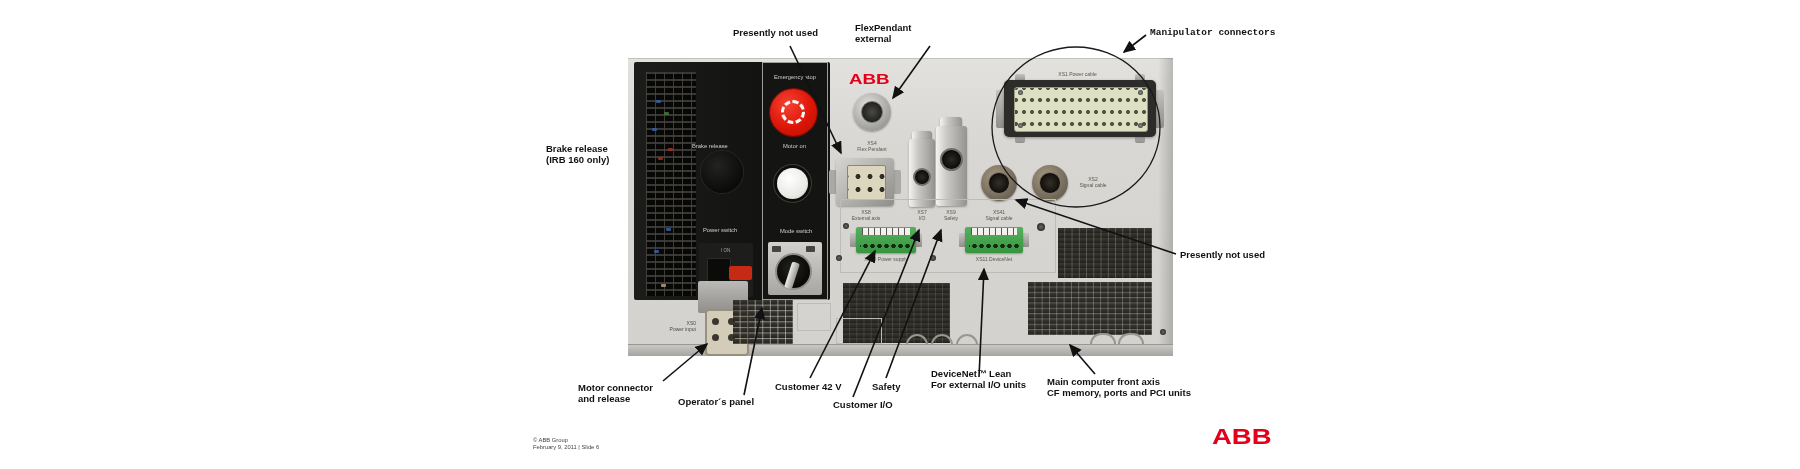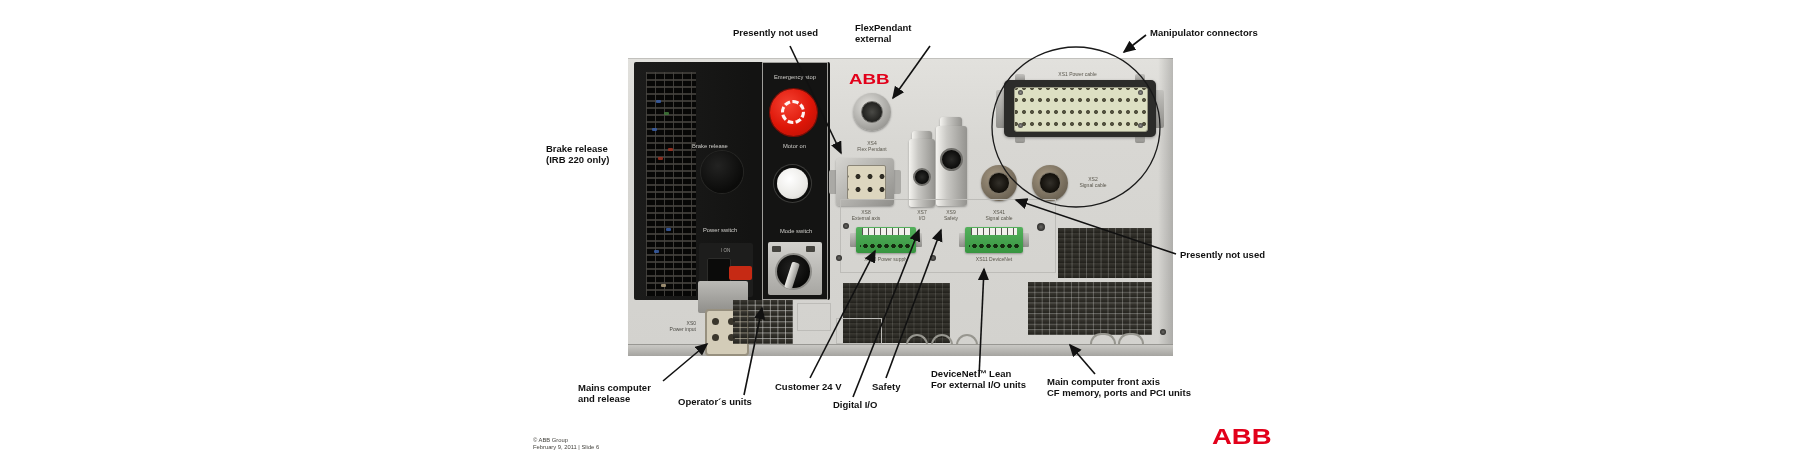--- a/index.html
+++ b/index.html
@@ -254,33 +254,33 @@
   <div class="arc" style="left:931px;top:334px;"></div>
   <div class="arc" style="left:956px;top:334px;"></div>
   <div class="arc" style="left:1090px;top:333px;width:26px;height:12px;"></div>
   <div class="arc" style="left:1118px;top:333px;width:26px;height:12px;"></div>
 
   <div class="lbl" style="left:733px;top:27px;">Presently not used</div>
   <div class="lbl" style="left:855px;top:22px;">
     <span>FlexPendant</span><br>
     <span>external</span>
   </div>
-  <div class="lbl" style="left:1150px;top:27px;">Manipulator connectors</div>
+  <div class="lbl" style="left:1150px;top:27px;font-family:Liberation Mono, monospace;">Manipulator connectors</div>
   <div class="lbl" style="left:1180px;top:249px;">Presently not used</div>
   <div class="lbl" style="left:546px;top:143px;">
     <span>Brake release</span><br>
-    <span>(IRB 220 only)</span>
+    <span>(IRB 160 only)</span>
   </div>
   <div class="lbl" style="left:578px;top:382px;">
-    <span>Mains computer</span><br>
+    <span>Motor connector</span><br>
     <span>and release</span>
   </div>
-  <div class="lbl" style="left:678px;top:396px;">Operator´s units</div>
-  <div class="lbl" style="left:775px;top:381px;">Customer 24 V</div>
-  <div class="lbl" style="left:833px;top:399px;">Digital I/O</div>
+  <div class="lbl" style="left:678px;top:396px;">Operator´s panel</div>
+  <div class="lbl" style="left:775px;top:381px;">Customer 42 V</div>
+  <div class="lbl" style="left:833px;top:399px;">Customer I/O</div>
   <div class="lbl" style="left:872px;top:381px;">Safety</div>
   <div class="lbl" style="left:931px;top:368px;">
     <span>DeviceNet™ Lean</span><br>
     <span>For external I/O units</span>
   </div>
   <div class="lbl" style="left:1047px;top:376px;">
     <span>Main computer front axis</span><br>
     <span>CF memory, ports and PCI units</span>
   </div>
 

